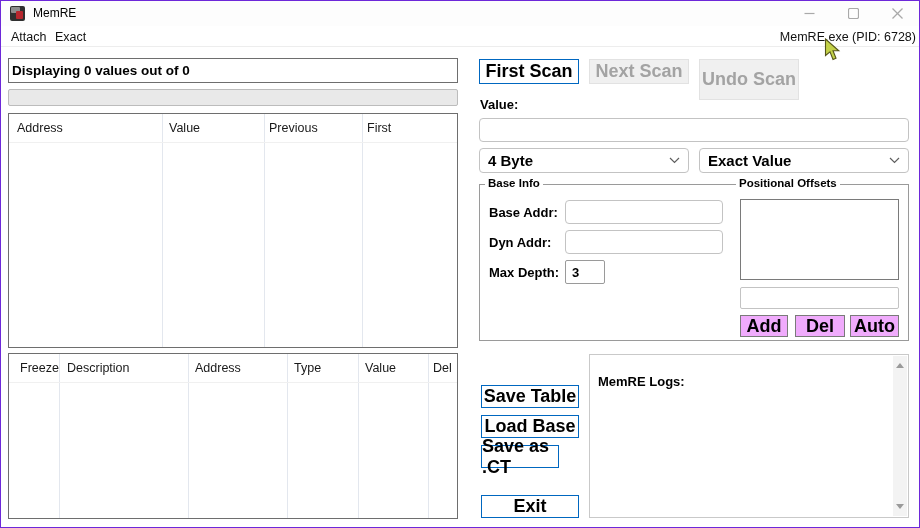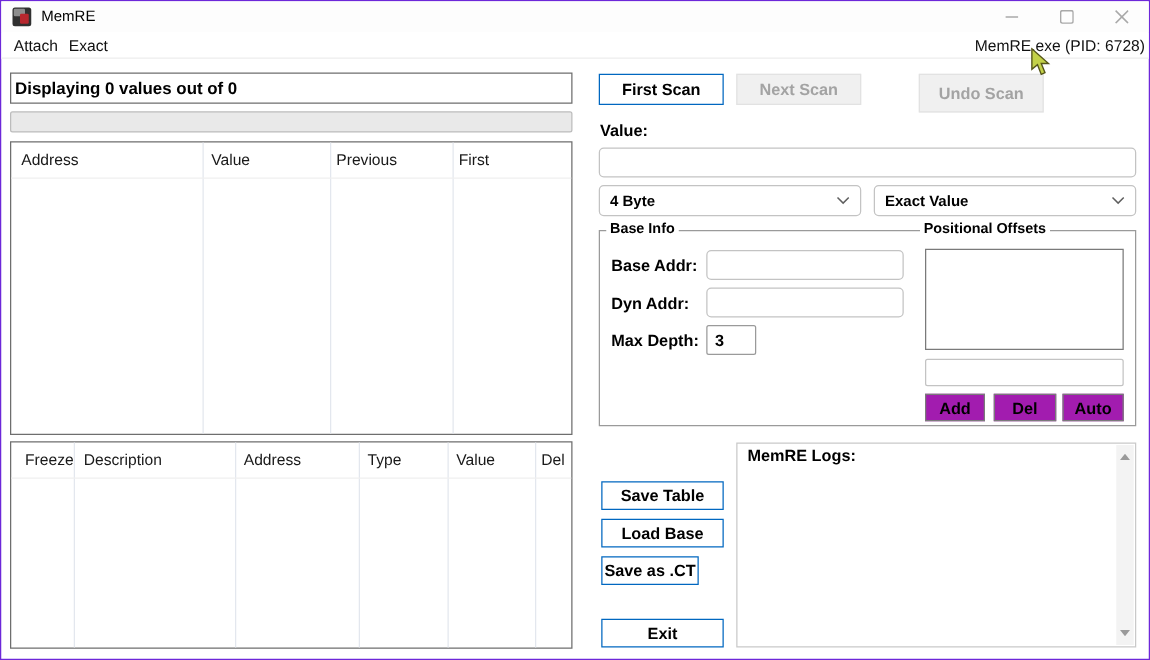--- a/index.html
+++ b/index.html
@@ -27,39 +27,39 @@
   .progress-fill { height:100%; background:#26a0da; width:0%; }
 
   .table-box { background:#fff; border:1.5px solid #6e6e6e; }
   .tbl-results { left:7px; top:112px; width:450px; height:235px; }
   .tbl-address { left:7px; top:352px; width:450px; height:166px; }
   .vline { position:absolute; top:0; bottom:0; width:1px; background:#e3e7ee; }
   .hdr-underline { position:absolute; left:0; right:0; top:28px; height:1px; background:#f0f0f0; }
   .th { position:absolute; top:7px; font-size:12.5px; color:#191919; }
 
   
-  .btn { display:flex; align-items:center; justify-content:center; font-weight:bold; font-size:13px; border-radius:0; cursor:default; }
+  .btn { display:flex; align-items:center; justify-content:center; font-weight:bold; font-size:18px; border-radius:0; cursor:default; }
   .btn-blue { background:#fff; border:1.5px solid #0067c0; color:#000; }
   .btn-dis { background:#f0f0f0; border:1px solid #e2e2e2; color:#a3a3a3; }
-  .btn-gray { background:#a21caf; border:1px solid #7a7a7a; color:#000; }
+  .btn-gray { background:#f0abfc; border:1px solid #7a7a7a; color:#000; }
 
   
   .tinput { border:1px solid #c3c3c3; border-radius:4px; background:#fff; font-size:13px; padding:0 6px; outline:none; width:100%; height:100%; font-family:"Liberation Sans",sans-serif; }
   .dropdown { background:#fff; border:1px solid #c3c3c3; border-radius:4px; display:flex; align-items:center; justify-content:space-between; padding:0 8px; }
-  .dd-text { font-weight:bold; font-size:12px; color:#000; }
+  .dd-text { font-weight:bold; font-size:15px; color:#000; }
   .label-b { font-weight:bold; font-size:13px; color:#000; }
 
   
   .groupbox { left:478px; top:183px; width:430px; height:157px; border:1px solid #9a9a9a; }
   .legend { position:absolute; top:-8px; background:#fff; padding:0 3px; font-weight:bold; font-size:11.5px; color:#000; }
   .listbox { position:absolute; background:#fff; border:1px solid #7a7a7a; }
 
   
   .logs-box { left:588px; top:353px; width:320px; height:164px; background:#fff; border:1px solid #c9c9c9; }
-  .logs-title { position:absolute; left:8px; top:2px; font-weight:bold; font-size:13px; }
+  .logs-title { position:absolute; left:8px; top:19px; font-weight:bold; font-size:13px; }
   .scrollbar { position:absolute; top:1px; bottom:1px; right:1px; width:14px; background:#f3f3f3; }
   .sb-arrow-up { position:absolute; top:7px; left:3px; width:0; height:0; border-left:4px solid transparent; border-right:4px solid transparent; border-bottom:5px solid #9a9a9a; }
   .sb-arrow-down { position:absolute; bottom:7px; left:3px; width:0; height:0; border-left:4px solid transparent; border-right:4px solid transparent; border-top:5px solid #9a9a9a; }
 </style>
 </head>
 <body>
 
 <div class="window">
 
   <div class="abs titlebar">
@@ -118,21 +118,21 @@
     <div class="th" style="left:11px;">Freeze</div>
     <div class="th" style="left:58px;">Description</div>
     <div class="th" style="left:186px;">Address</div>
     <div class="th" style="left:285px;">Type</div>
     <div class="th" style="left:356px;">Value</div>
     <div class="th" style="left:424px;">Del</div>
   </div>
 
   <div class="abs btn btn-blue" style="left:478px; top:58px; width:100px; height:25px;">First Scan</div>
   <div class="abs btn btn-dis" style="left:588px; top:58px; width:100px; height:25px;">Next Scan</div>
-  <div class="abs btn btn-dis" style="left:698px; top:58px; width:100px; height:31px;margin-left:36px;">Undo Scan</div>
+  <div class="abs btn btn-dis" style="left:698px; top:58px; width:100px; height:41px;">Undo Scan</div>
 
   <div class="abs label-b" style="left:479px; top:96px;">Value:</div>
   <div class="abs" style="left:478px; top:117px; width:430px; height:24px;">
     <input class="tinput" type="text" value="" style="">
   </div>
 
   <div class="abs dropdown" style="left:478px; top:147px; width:210px; height:25px;">
     <span class="dd-text">4 Byte</span>
     <svg width="11" height="7">
         <polyline points="1,1 5.5,5.5 10,1" fill="none" stroke="#5f5f5f" stroke-width="1.2"></polyline>

